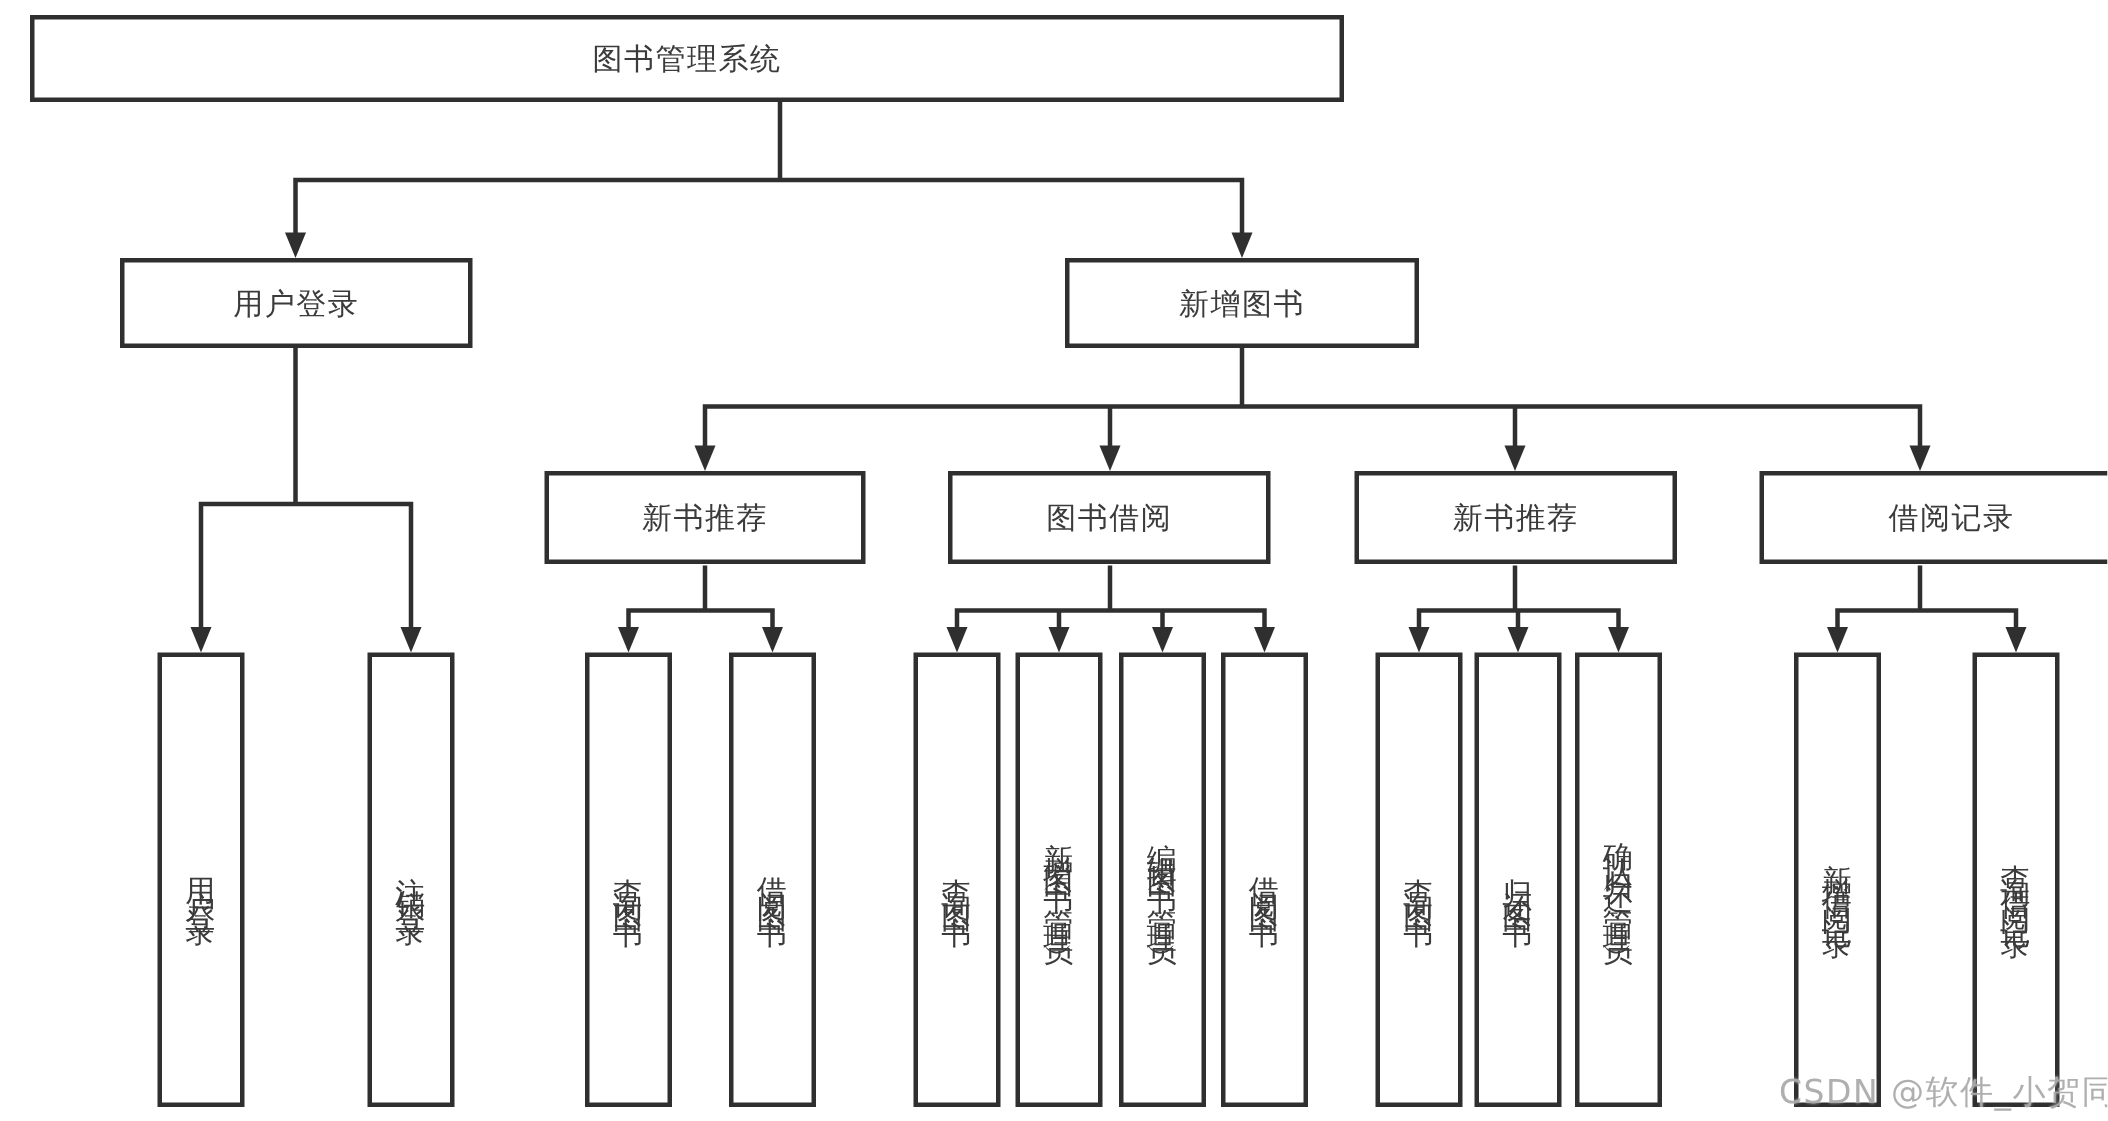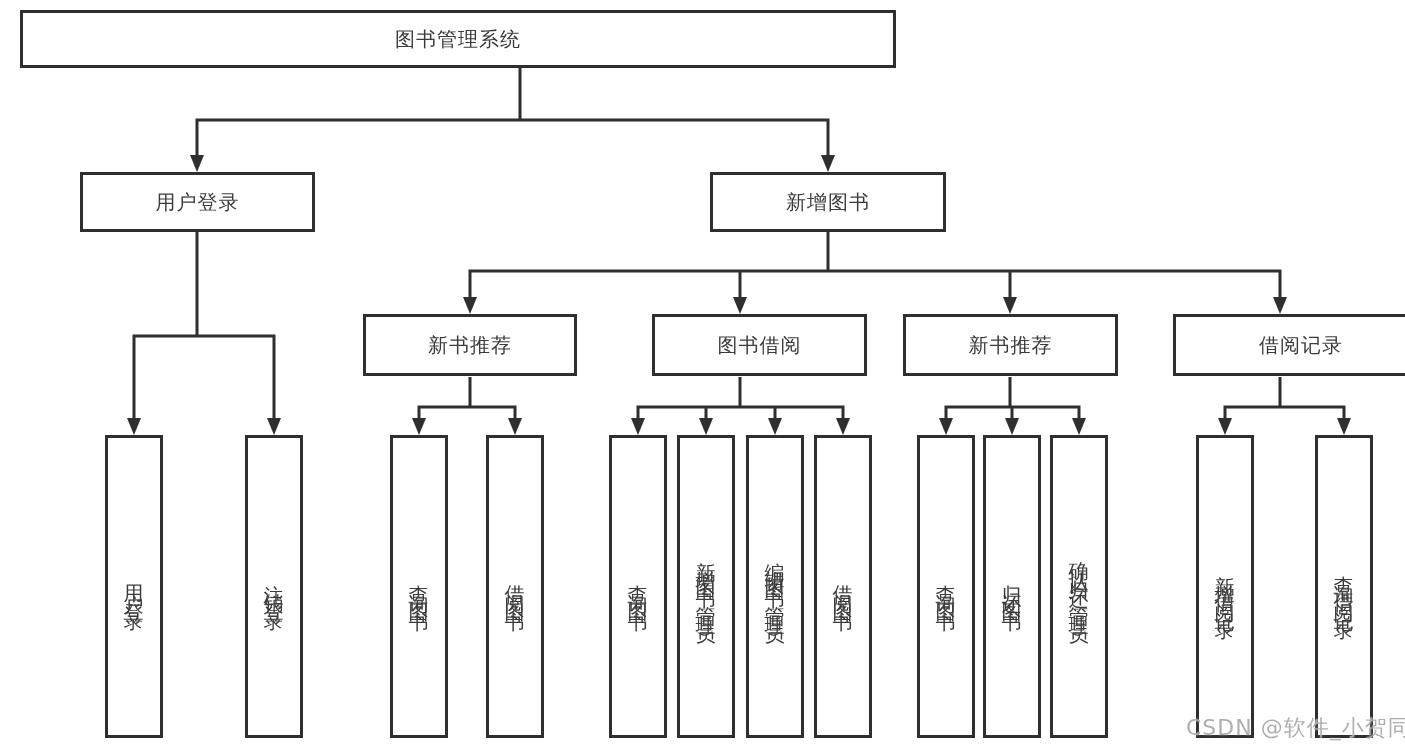--- a/index.html
+++ b/index.html
@@ -35,21 +35,21 @@
   .node span {
     font-size: 20px;
     letter-spacing: 1px;
     white-space: nowrap;
   }
   .root  { left: 20px;  top: 10px;  width: 876px; height: 58px; }
   .lvl2a { left: 80px;  top: 172px; width: 235px;  height: 60px; }
   .lvl2b { left: 710px; top: 172px; width: 236px;  height: 60px; }
   .lvl3  { top: 314px; height: 62px; }
   .g1 { left: 363px;  width: 214px; }
-  .g2 { left: 632px;  width: 215px; margin-left: 20px; }
+  .g2 { left: 632px;  width: 215px; }
   .g3 { left: 903px;  width: 215px; }
   .g4 { left: 1173px; width: 256px; }
   .leaf {
     top: 435px;
     width: 58px;
     height: 303px;
   }
   .leaf span {
     writing-mode: vertical-rl;
     text-orientation: mixed;

